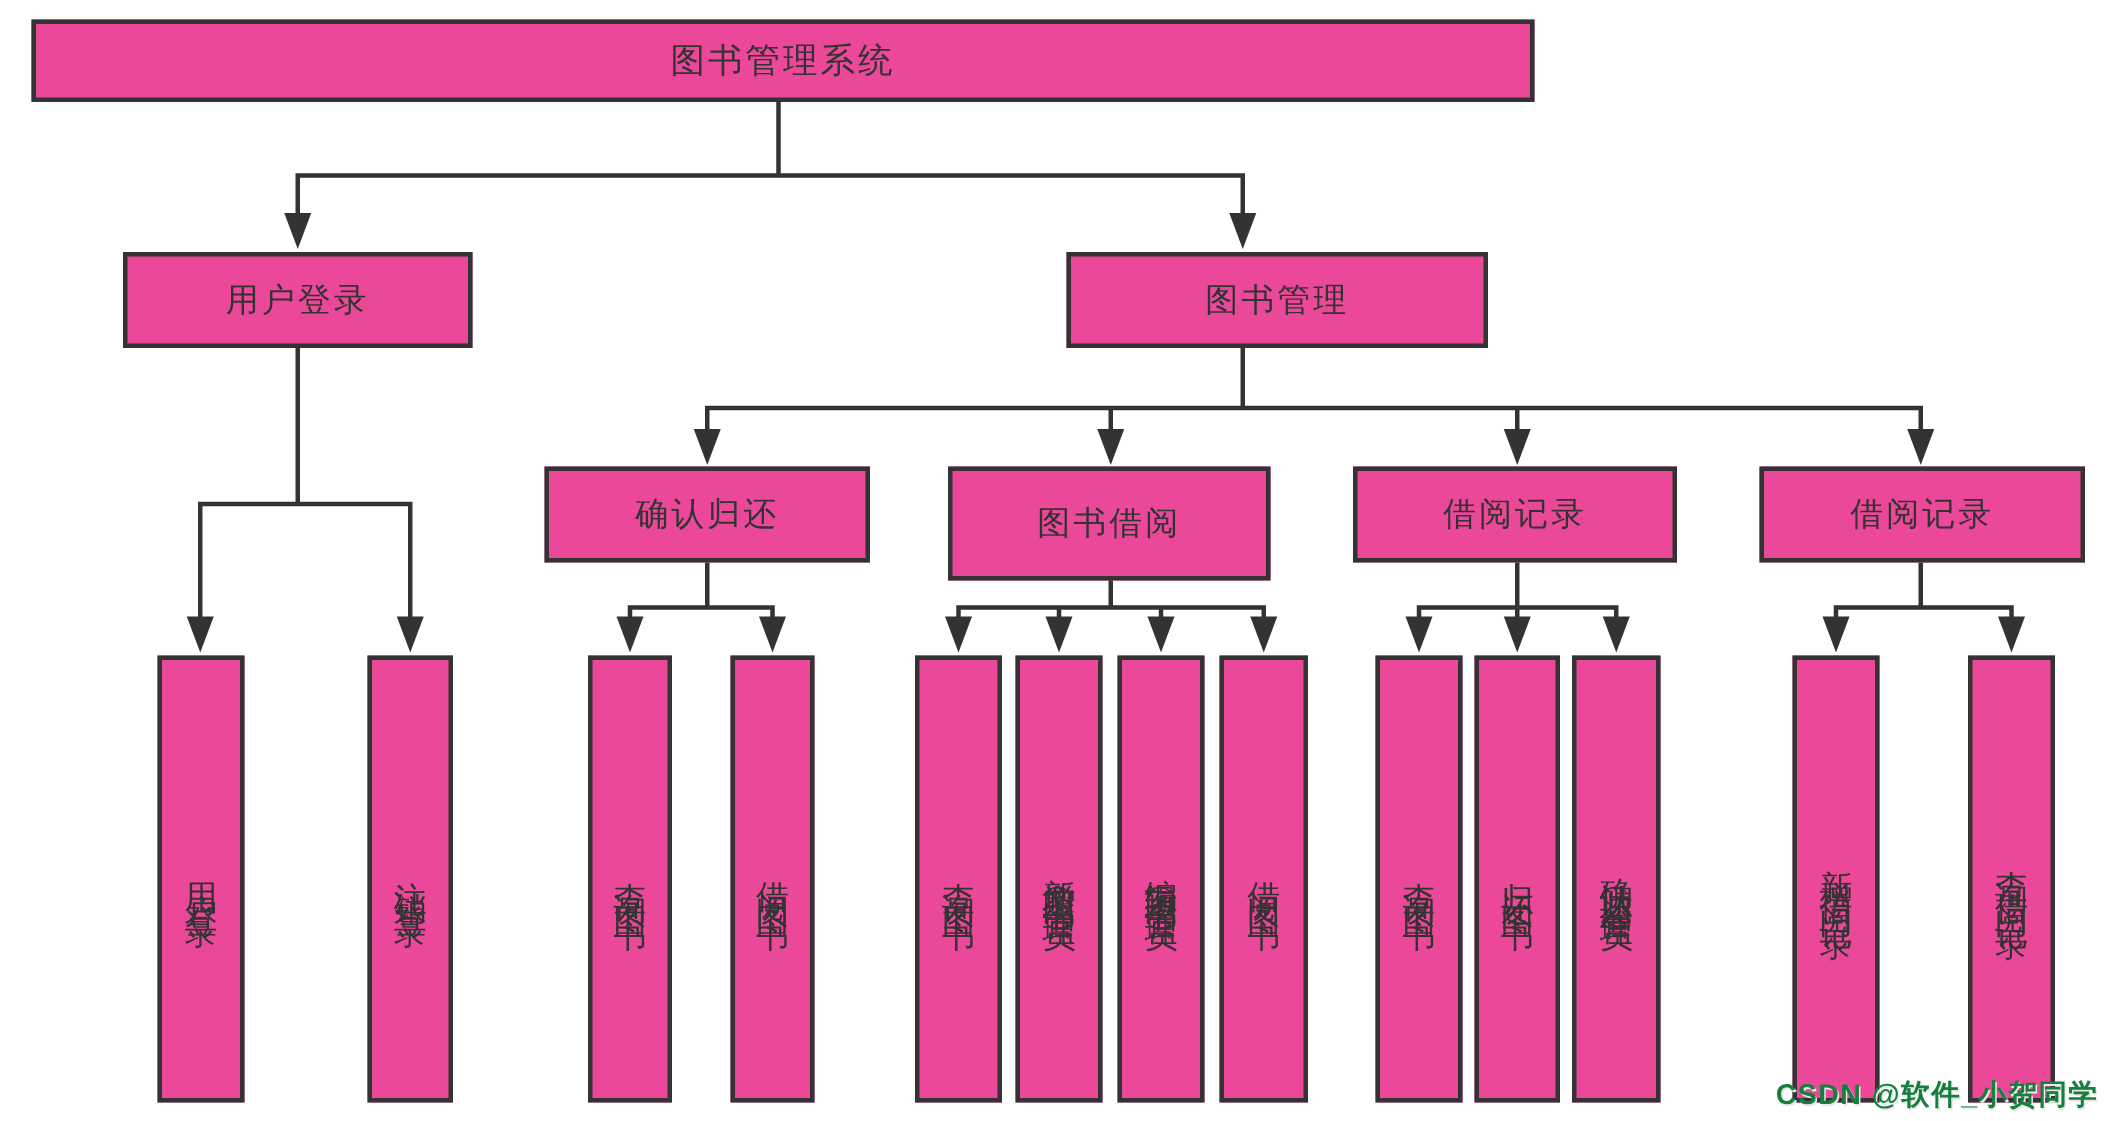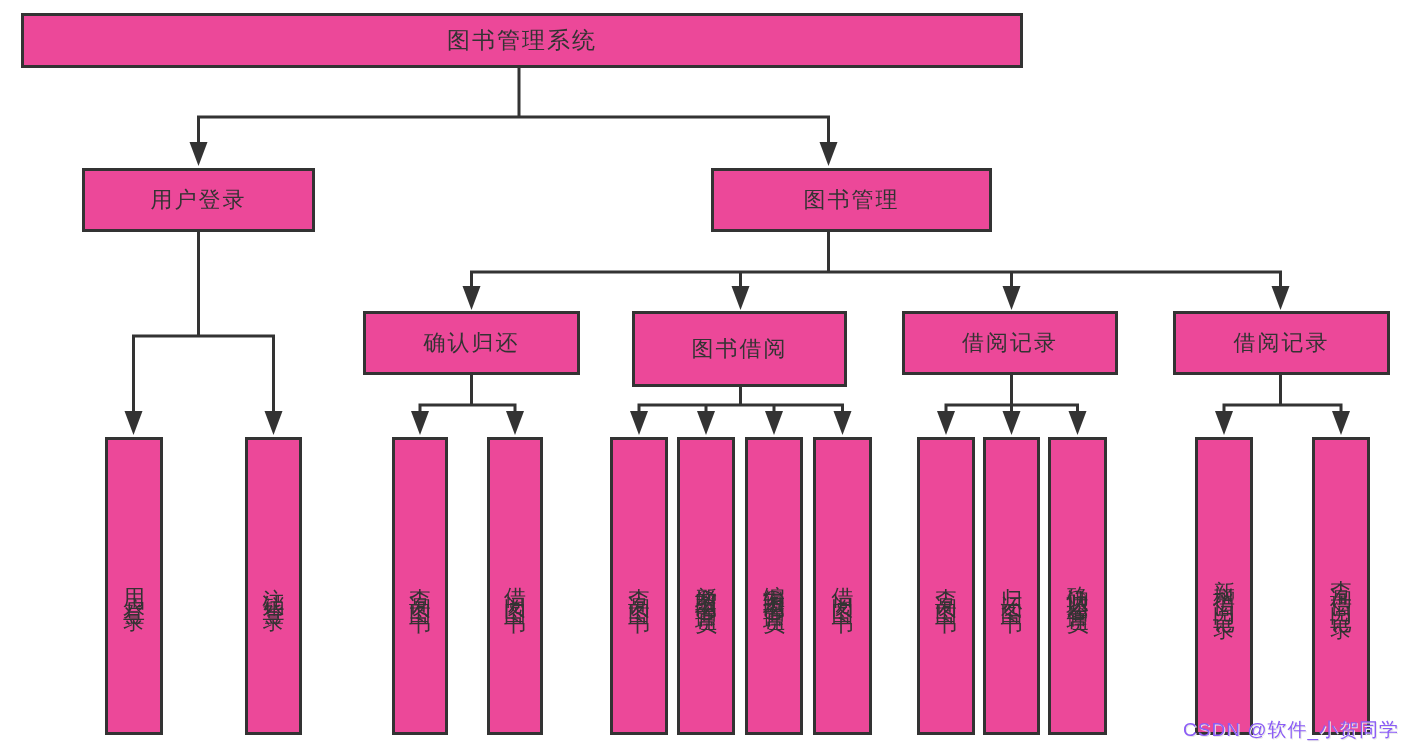--- a/index.html
+++ b/index.html
@@ -54,24 +54,25 @@
     line-height: 1;
   }
   .leaf.tight .vtext {
     letter-spacing: 4px;
   }
   .watermark {
     position: absolute;
     right: 6px;
     bottom: 4px;
     font-size: 19px;
-    color: #8b5cf6;
+    color: #15803d;
     letter-spacing: 1px;
     z-index: 3;
     text-shadow: 1px 1px 0 #e8e8e8;
+    font-weight: bold;
   }
 </style>
 </head>
 <body>
 
 <div class="canvas">
 
   <svg class="connectors" viewBox="0 0 1405 747" xmlns="http://www.w3.org/2000/svg">
     <g stroke="#333333" stroke-width="3" fill="none">
 

